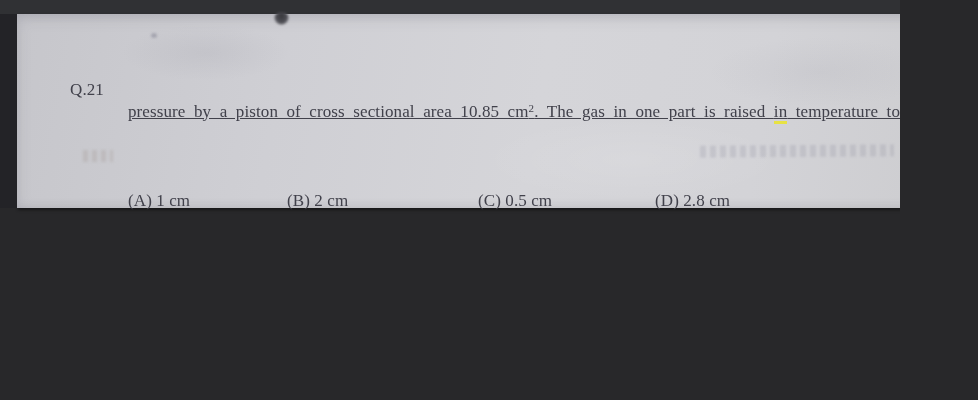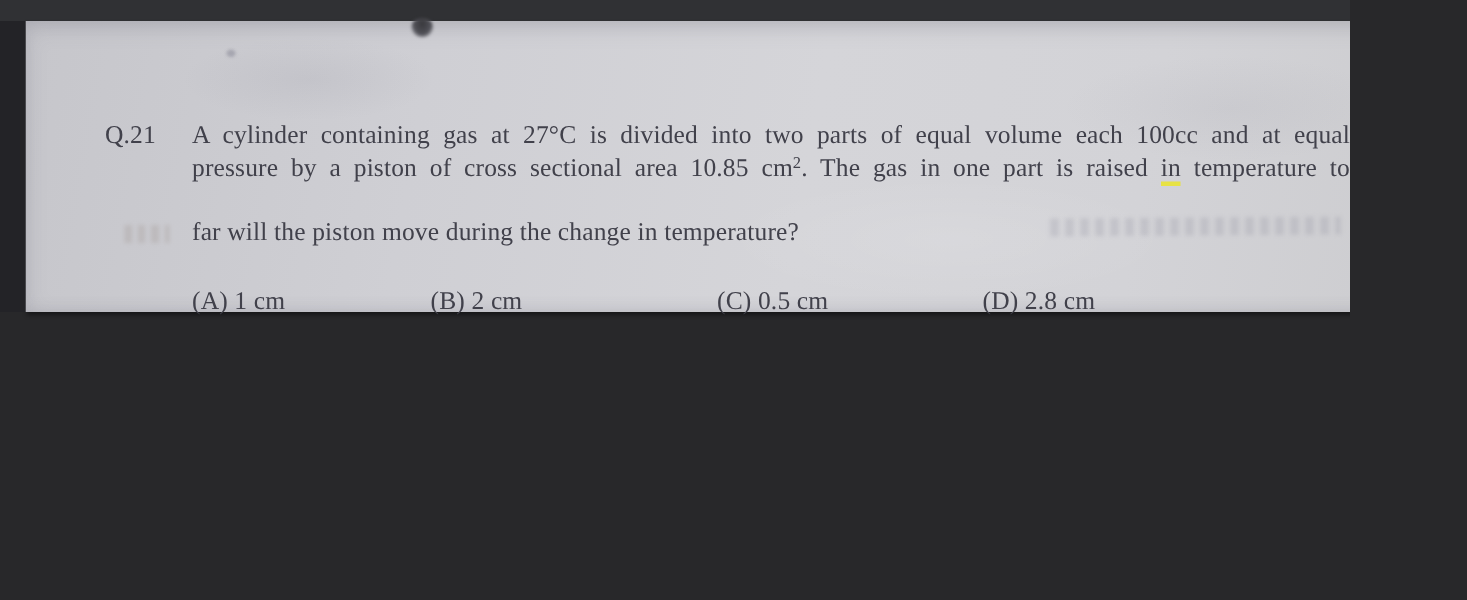--- a/index.html
+++ b/index.html
@@ -101,26 +101,24 @@
 
   <div class="paper">
 
     <div class="smudge-top"></div>
     <div class="paper-speck"></div>
     <div class="wm-left"></div>
     <div class="wm-right"></div>
 
     <div class="qline" style="left:53px; top:66px;">Q.21</div>
 
-    <div class="qline just" style="left:111px; top:66px;">A cylinder containing gas at 27°C is divided into two parts of equal volume each 100cc and at equal</div>
 
-    <div class="qline just" style="left:111px; top:87.5px;"><span>pressure by a piston of cross sectional area 10.85 cm</span><span class="sup">2</span><span>. The gas in one part is raised </span><span class="hl-word">in</span><span> temperature to</span></div>
+    <div class="qline just" style="left:111px; top:87.5px;text-decoration:underline;"><span>pressure by a piston of cross sectional area 10.85 cm</span><span class="sup">2</span><span>. The gas in one part is raised </span><span class="hl-word">in</span><span> temperature to</span></div>
 
 
-    <div class="qline" style="left:111px; top:130.5px;">far will the piston move during the change in temperature?</div>
 
     <div class="qline" style="left:0; top:152px; width:945px; height:24px;">
       <span class="opt" style="left:111px;">(A) 1 cm</span>
       <span class="opt" style="left:270px;">(B) 2 cm</span>
       <span class="opt" style="left:461px;">(C) 0.5 cm</span>
       <span class="opt" style="left:638px;">(D) 2.8 cm</span>
     </div>
 
   </div>
 

